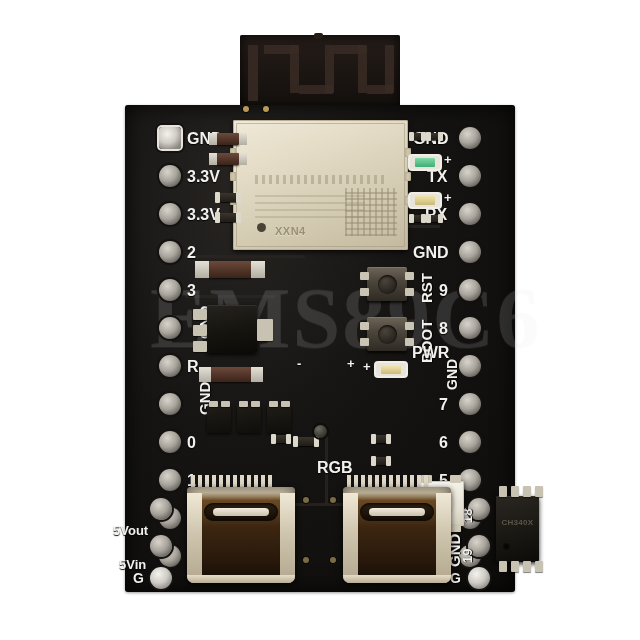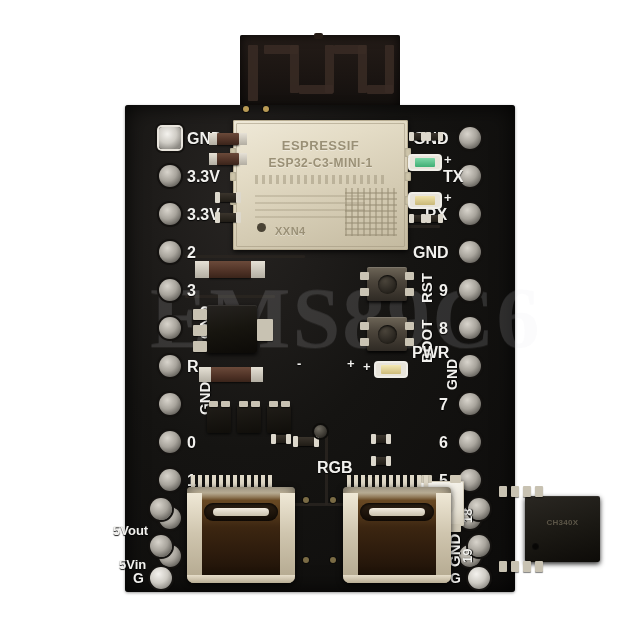--- a/index.html
+++ b/index.html
@@ -111,24 +111,23 @@
   .res .cap-end.l{left:-8px;} .res .cap-end.r{right:-8px;}
 
   .chip-sot{
     position:absolute;border-radius:2px;
     background:linear-gradient(170deg,#262320 0%,#17150f 50%,#0c0a07 100%);
     box-shadow:0 2px 4px rgba(0,0,0,.85), inset 0 1px 0 rgba(255,255,255,.08);
   }
   .chip-lead{position:absolute;background:#c8c2b2;border-radius:1px;box-shadow:0 1px 1px rgba(0,0,0,.5);}
 
   .soic{
-    position:absolute;left:371px;top:391px;width:75px;height:66px;border-radius:2px;
+    position:absolute;left:371px;top:391px;width:43px;height:66px;border-radius:2px;
     background:linear-gradient(165deg,#2a2722 0%,#1a1813 55%,#0d0b08 100%);
     box-shadow:0 2px 5px rgba(0,0,0,.85), inset 0 1px 0 rgba(255,255,255,.07);
-    margin-left:29px;
   }
   .soic::before{
     content:"";position:absolute;left:7px;top:47px;width:7px;height:7px;border-radius:50%;
     background:#080705;box-shadow:inset 0 0 2px rgba(255,255,255,.08);
   }
   .soic-txt{position:absolute;left:0;right:0;top:22px;text-align:center;color:#5b5547;font-size:8px;font-weight:bold;letter-spacing:.3px;}
 
   .smd-tiny{
     position:absolute;border-radius:1px;
     background:linear-gradient(180deg,#3a342c,#201c16);
@@ -215,22 +214,20 @@
     <div class="trace" style="left:200px;top:330px;width:3px;height:70px;"></div>
     <div class="trace" style="left:168px;top:398px;width:60px;height:3px;"></div>
     <div class="trace" style="left:135px;top:60px;width:3px;height:60px;"></div>
     <div class="trace" style="left:255px;top:120px;width:60px;height:3px;"></div>
 
     <div class="via" style="left:118px;top:1px;background:#b89a55;"></div>
     <div class="via" style="left:138px;top:1px;background:#b89a55;"></div>
 
     <div class="mod" style="left:108px;top:15px;width:175px;height:130px;">
       <div class="mod-shield"></div>
-      <div class="mod-text" style="left:0;right:0;top:18px;text-align:center;font-size:13px;">ESPRESSIF</div>
-      <div class="mod-text" style="left:0;right:0;top:36px;text-align:center;font-size:12px;">ESP32-C3-MINI-1</div>
       <div class="mod-text" style="left:42px;top:105px;font-size:11px;">XXN4</div>
 
       <div style="position:absolute;left:22px;top:55px;width:130px;height:9px;background:repeating-linear-gradient(90deg,rgba(150,140,115,.45) 0 3px,transparent 3px 7px);"></div>
       <div style="position:absolute;left:22px;top:70px;width:110px;height:28px;background:repeating-linear-gradient(0deg,rgba(150,140,115,.30) 0 2px,transparent 2px 7px);"></div>
       <div style="position:absolute;left:112px;top:68px;width:52px;height:48px;background:
           repeating-linear-gradient(0deg,rgba(150,140,115,.5) 0 2px,transparent 2px 6px),
           repeating-linear-gradient(90deg,rgba(150,140,115,.5) 0 2px,transparent 2px 6px);"></div>
       <div style="position:absolute;left:24px;top:103px;width:9px;height:9px;border-radius:50%;background:#4a4335;"></div>
 
       <div class="mod-pin" style="left:-3px;top:28px;"></div>
@@ -284,21 +281,21 @@
     <div class="silk s16" style="left:62px;top:178px;">3</div>
     <div class="silk s15 rot" style="left:72px;top:234px;">GND</div>
     <div class="silk s16" style="left:62px;top:254px;">R</div>
     <div class="silk s15 rot" style="left:72px;top:310px;">GND</div>
     <div class="silk s16" style="left:62px;top:330px;">0</div>
     <div class="silk s16" style="left:62px;top:368px;">1</div>
     <div class="silk s16" style="left:62px;top:406px;">10</div>
     <div class="silk s15 rot" style="left:72px;top:462px;">GND</div>
 
     <div class="silk s16" style="left:288px;top:26px;">GND</div>
-    <div class="silk s16" style="left:318px;top:64px;">TX</div>
+    <div class="silk s16" style="left:302px;top:64px;">TX</div>
     <div class="silk s16" style="left:300px;top:102px;">RX</div>
     <div class="silk s16" style="left:288px;top:140px;">GND</div>
     <div class="silk s16" style="left:314px;top:178px;">9</div>
     <div class="silk s16" style="left:314px;top:216px;">8</div>
     <div class="silk s14 rot" style="left:320px;top:285px;">GND</div>
     <div class="silk s16" style="left:314px;top:292px;">7</div>
     <div class="silk s16" style="left:314px;top:330px;">6</div>
     <div class="silk s16" style="left:314px;top:368px;">5</div>
     <div class="silk s16" style="left:314px;top:406px;">4</div>
     <div class="silk s15 rot" style="left:322px;top:462px;">GND</div>

